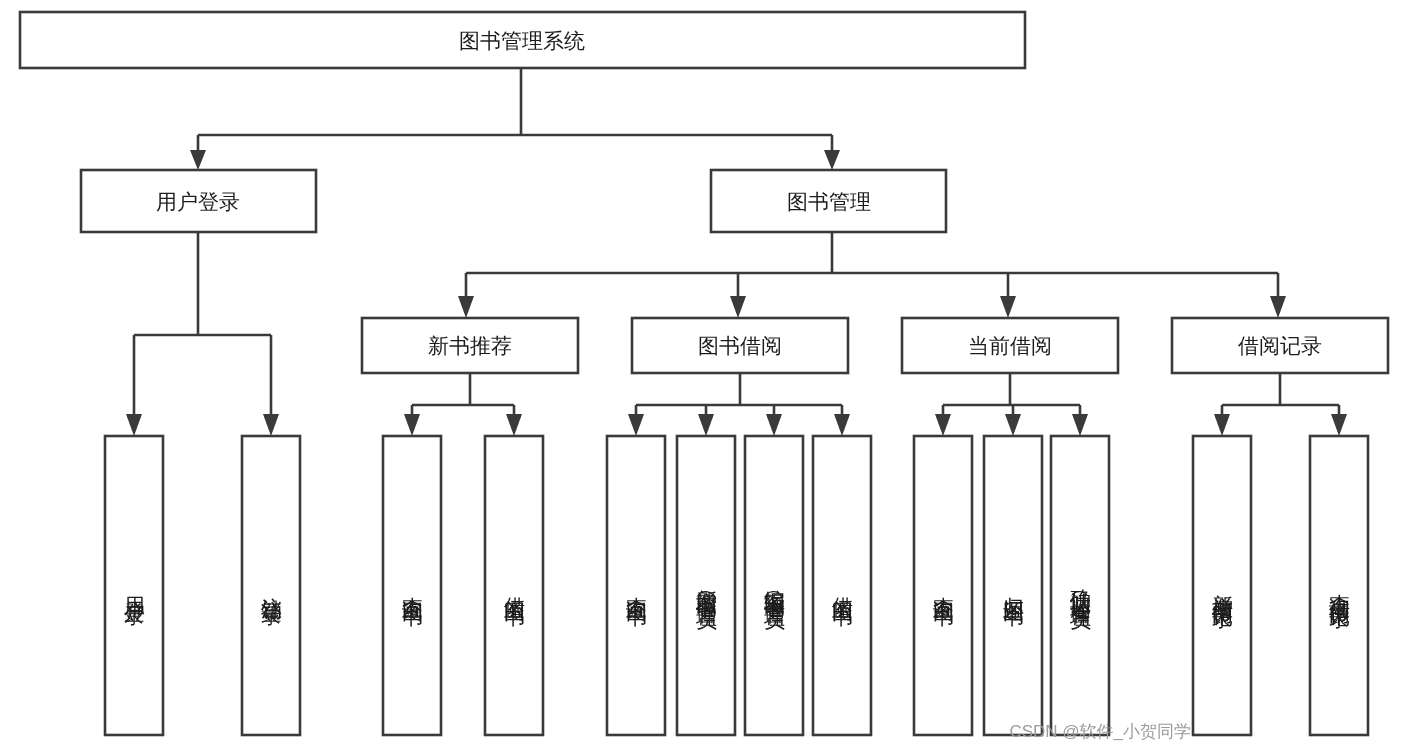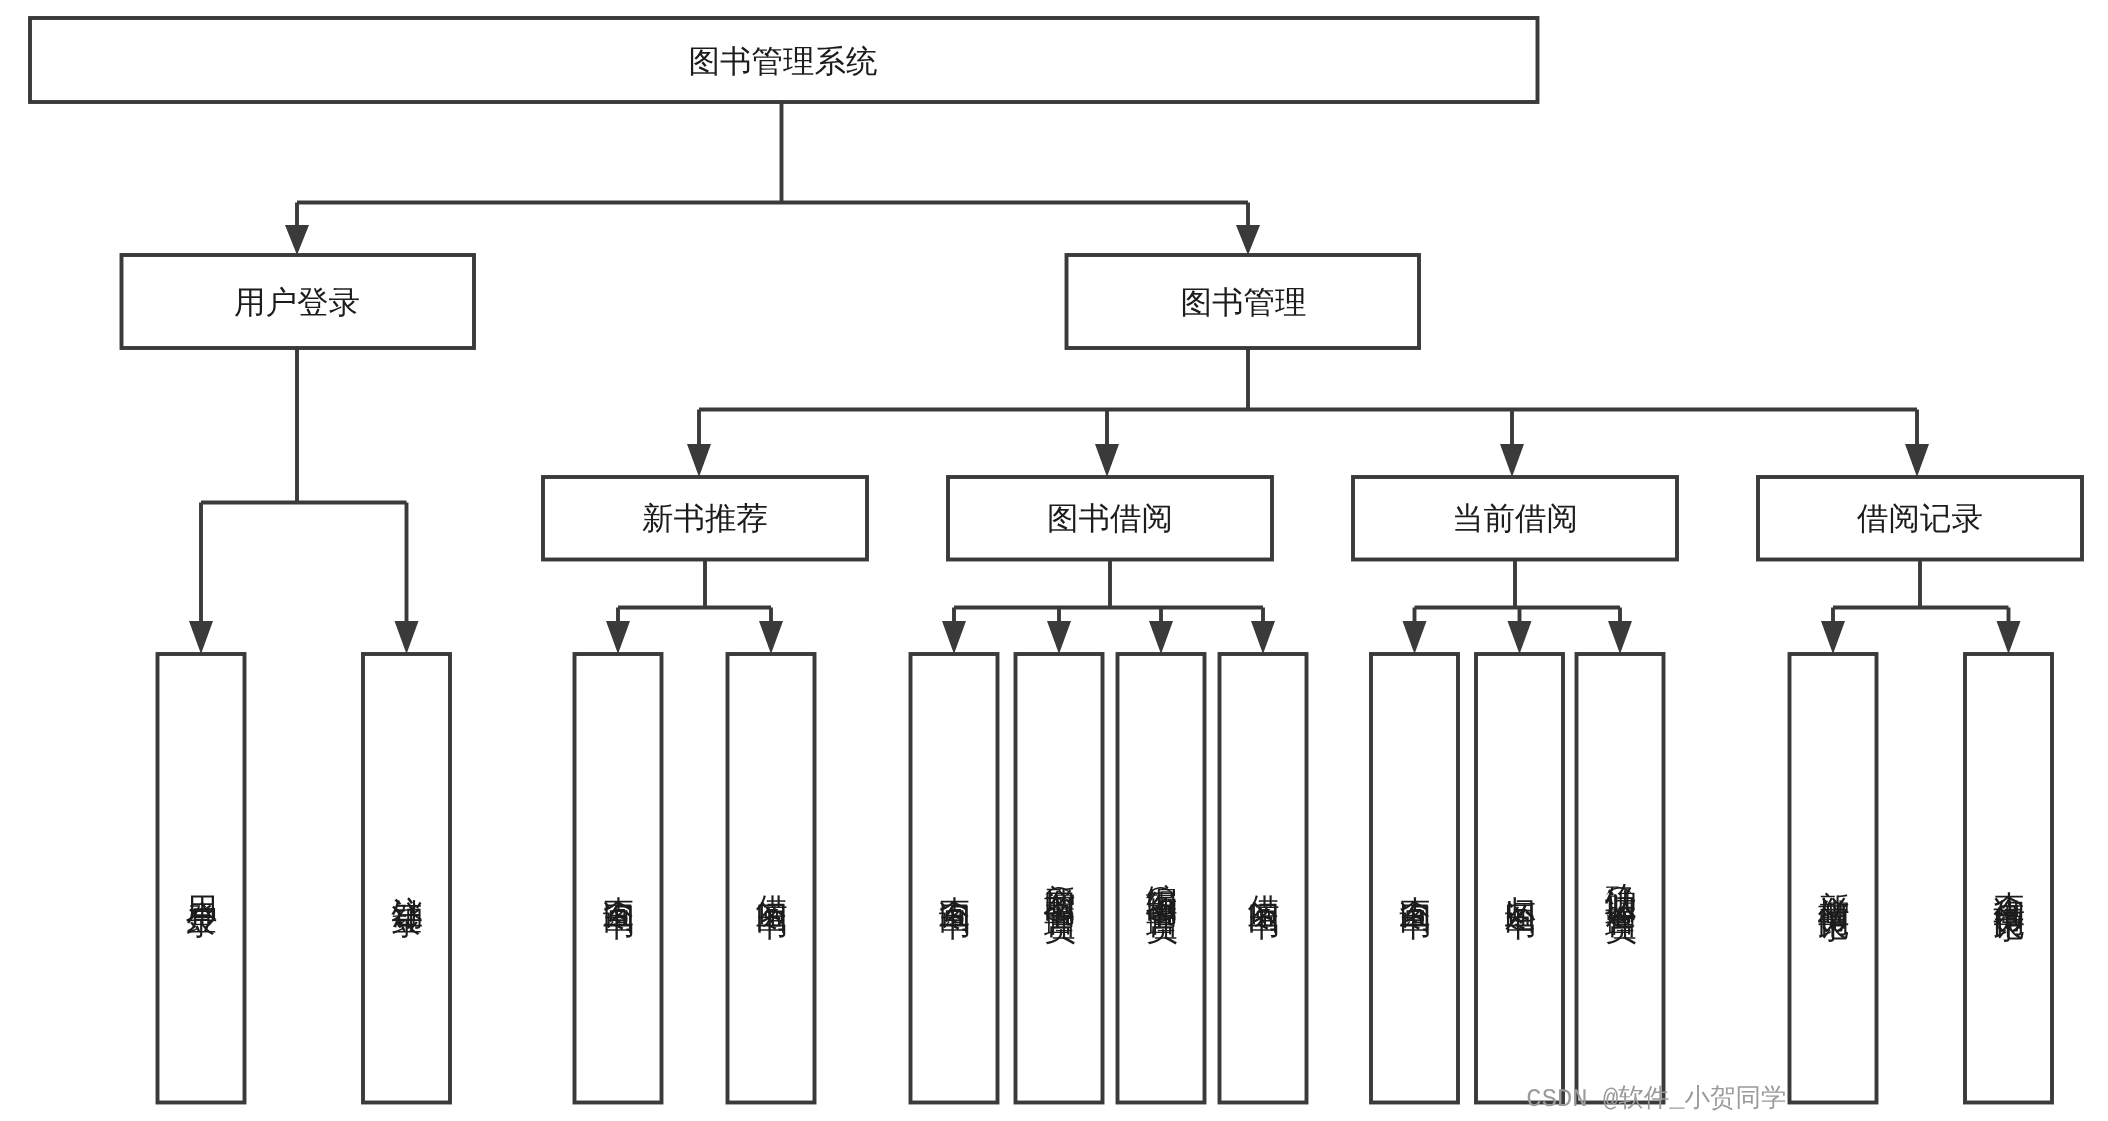--- a/index.html
+++ b/index.html
@@ -46,21 +46,21 @@
     font-family: "DejaVu Sans", "Liberation Sans", sans-serif;
     font-size: 21px;
     fill: #1c1c1c;
     text-anchor: middle;
     dominant-baseline: middle;
   }
   .watermark {
     position: absolute;
     right: 8px;
     bottom: 4px;
-    font-family: Liberation Mono, monospace;
+    font-family: Liberation Sans, sans-serif;
     font-size: 17px;
     color: #9b9b9b;
     white-space: nowrap;
     pointer-events: none;
   }
 </style>
 </head>
 <body>
 
 <div id="diagram-root">

